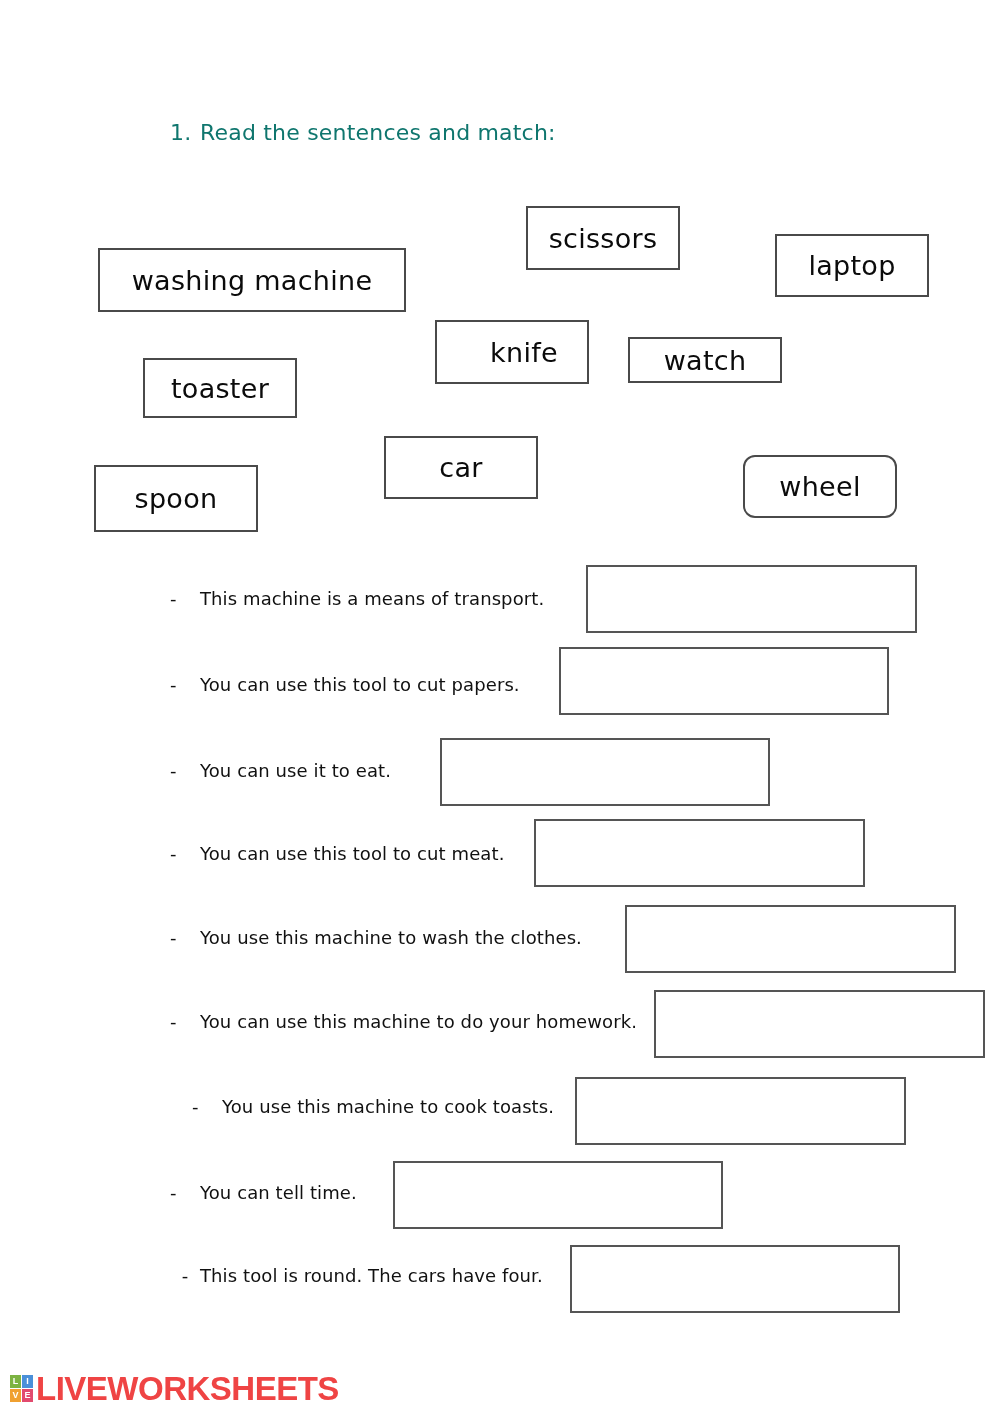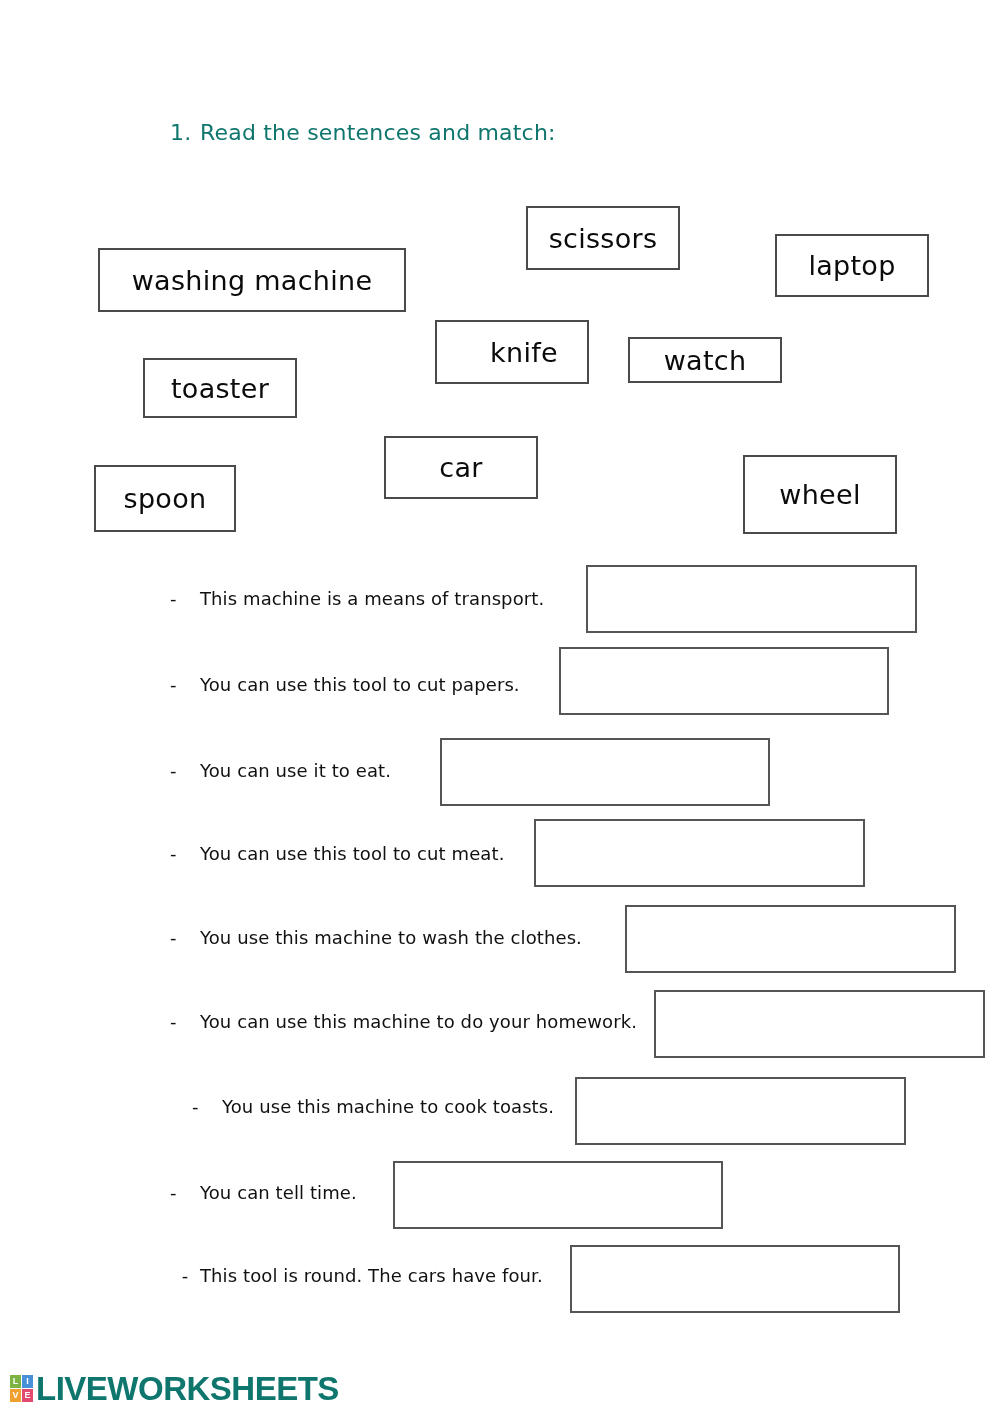--- a/index.html
+++ b/index.html
@@ -118,22 +118,22 @@
   </div>
 
   <div>
     <div class="wordbox" style="left: 98px; top: 248px; width: 308px; height: 64px; border-color: rgb(74, 74, 74);">washing machine</div>
     <div class="wordbox" style="left: 526px; top: 206px; width: 154px; height: 64px; border-color: rgb(74, 74, 74); text-align: right;">scissors</div>
     <div class="wordbox" style="left: 775px; top: 234px; width: 154px; height: 63px; border-color: rgb(74, 74, 74);">laptop</div>
     <div class="wordbox" style="left: 435px; top: 320px; width: 154px; height: 64px; border-color: rgb(74, 74, 74); padding-left: 24px;">knife</div>
     <div class="wordbox" style="left: 143px; top: 358px; width: 154px; height: 60px; border-color: rgb(74, 74, 74);">toaster</div>
     <div class="wordbox" style="left: 628px; top: 337px; width: 154px; height: 46px; border-color: rgb(74, 74, 74);">watch</div>
     <div class="wordbox" style="left: 384px; top: 436px; width: 154px; height: 63px; border-color: rgb(74, 74, 74);">car</div>
-    <div class="wordbox" style="left: 94px; top: 465px; width: 142px; height: 67px; border-color: rgb(74, 74, 74);">spoon</div>
-    <div class="wordbox" style="left: 743px; top: 455px; width: 154px; height: 79px; border-color: rgb(74, 74, 74);">wheel</div>
+    <div class="wordbox" style="left: 94px; top: 465px; width: 164px; height: 67px; border-color: rgb(74, 74, 74);">spoon</div>
+    <div class="wordbox" style="left: 743px; top: 455px; width: 154px; height: 63px; border-color: rgb(74, 74, 74); border-radius: 12px;">wheel</div>
   </div>
 
   <div>
     <div class="sentence" style="left: 170px; top: 588px;"><span class="dash">-</span><span>This machine is a means of transport.</span></div>
     <div class="answerbox" style="left: 586px; top: 565px; width: 331px; height: 68px;"></div>
 
     <div class="sentence" style="left: 170px; top: 674px;"><span class="dash">-</span><span>You can use this tool to cut papers.</span></div>
     <div class="answerbox" style="left: 559px; top: 647px; width: 330px; height: 68px;"></div>
 
     <div class="sentence" style="left: 170px; top: 760px;"><span class="dash">-</span><span>You can use it to eat.</span></div>
@@ -158,16 +158,16 @@
     <div class="answerbox" style="left: 570px; top: 1245px; width: 330px; height: 68px;"></div>
   </div>
 
   <div id="footer-logo">
     <div class="logo-tiles">
       <span class="logo-tile" style="background: rgb(124, 179, 66);">L</span>
       <span class="logo-tile" style="background: rgb(74, 144, 217);">I</span>
       <span class="logo-tile" style="background: rgb(240, 160, 48);">V</span>
       <span class="logo-tile" style="background: rgb(226, 74, 110);">E</span>
     </div>
-    <span class="logo-word" style="color: #0f766e; text-align: right;">LIVEWORKSHEETS</span>
+    <span class="logo-word" style="color: #ef4444; text-align: right;">LIVEWORKSHEETS</span>
   </div>
 
 </div>
 
 </body></html>

